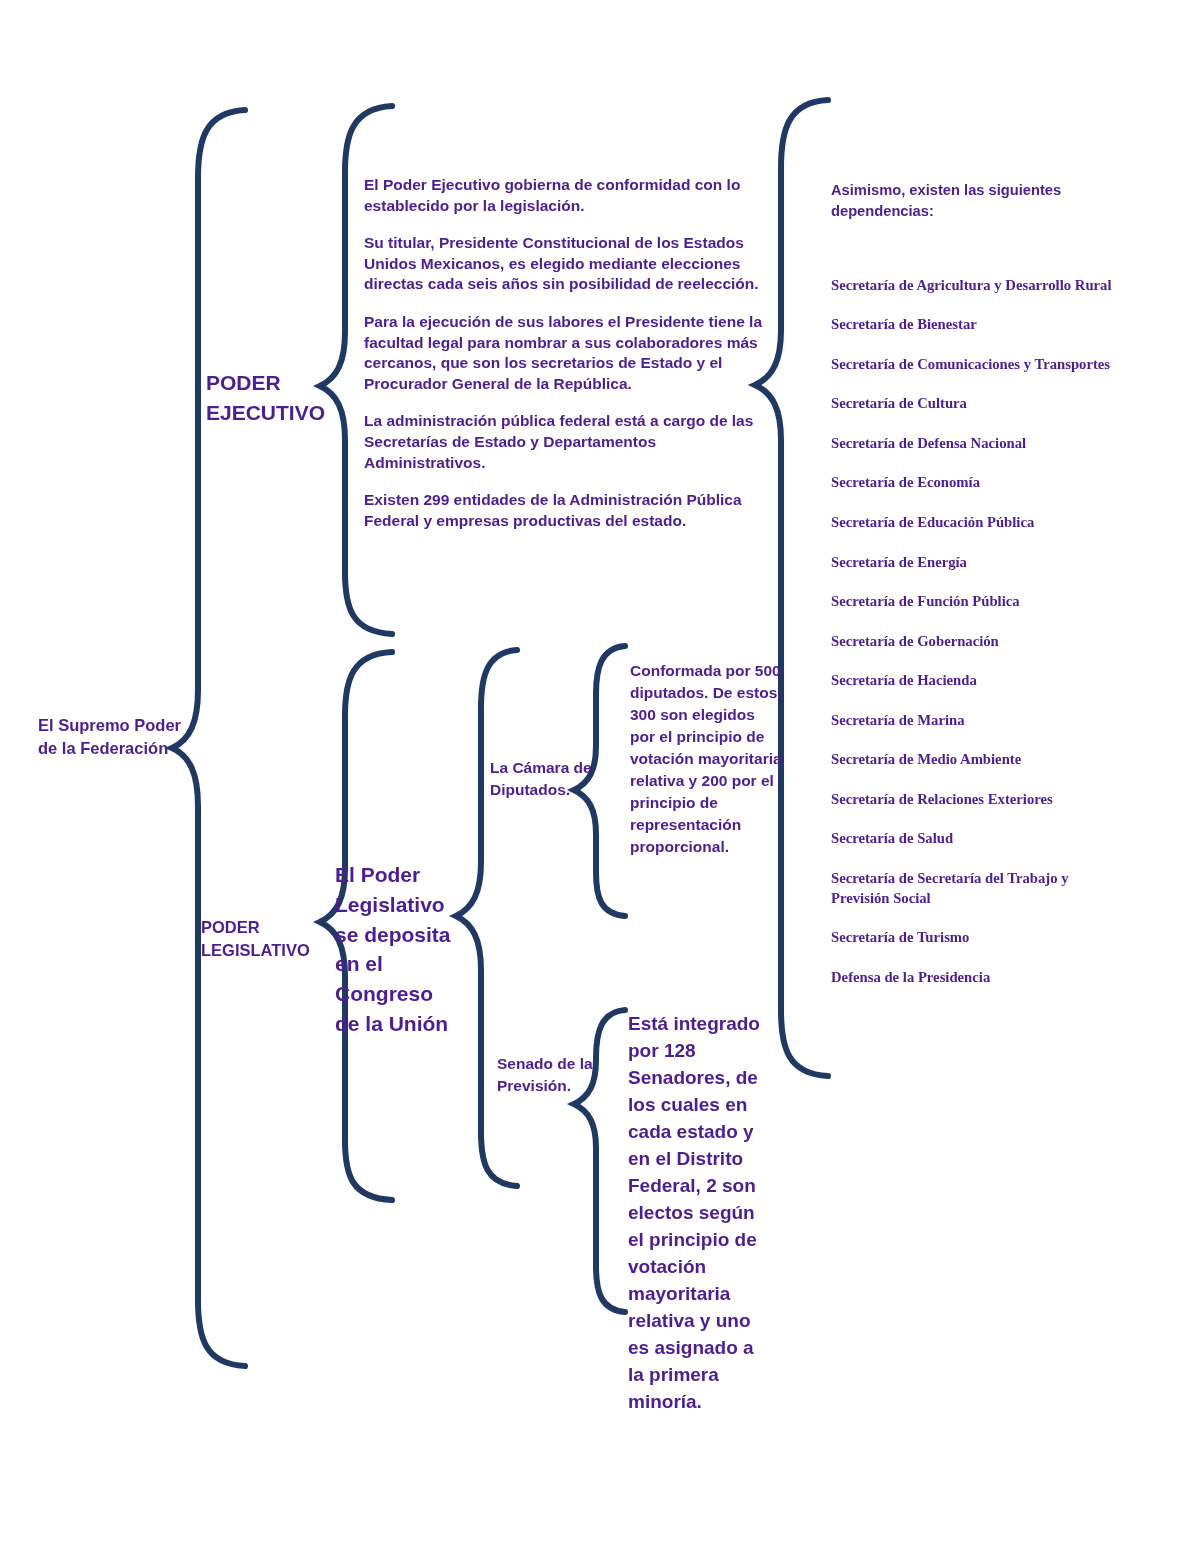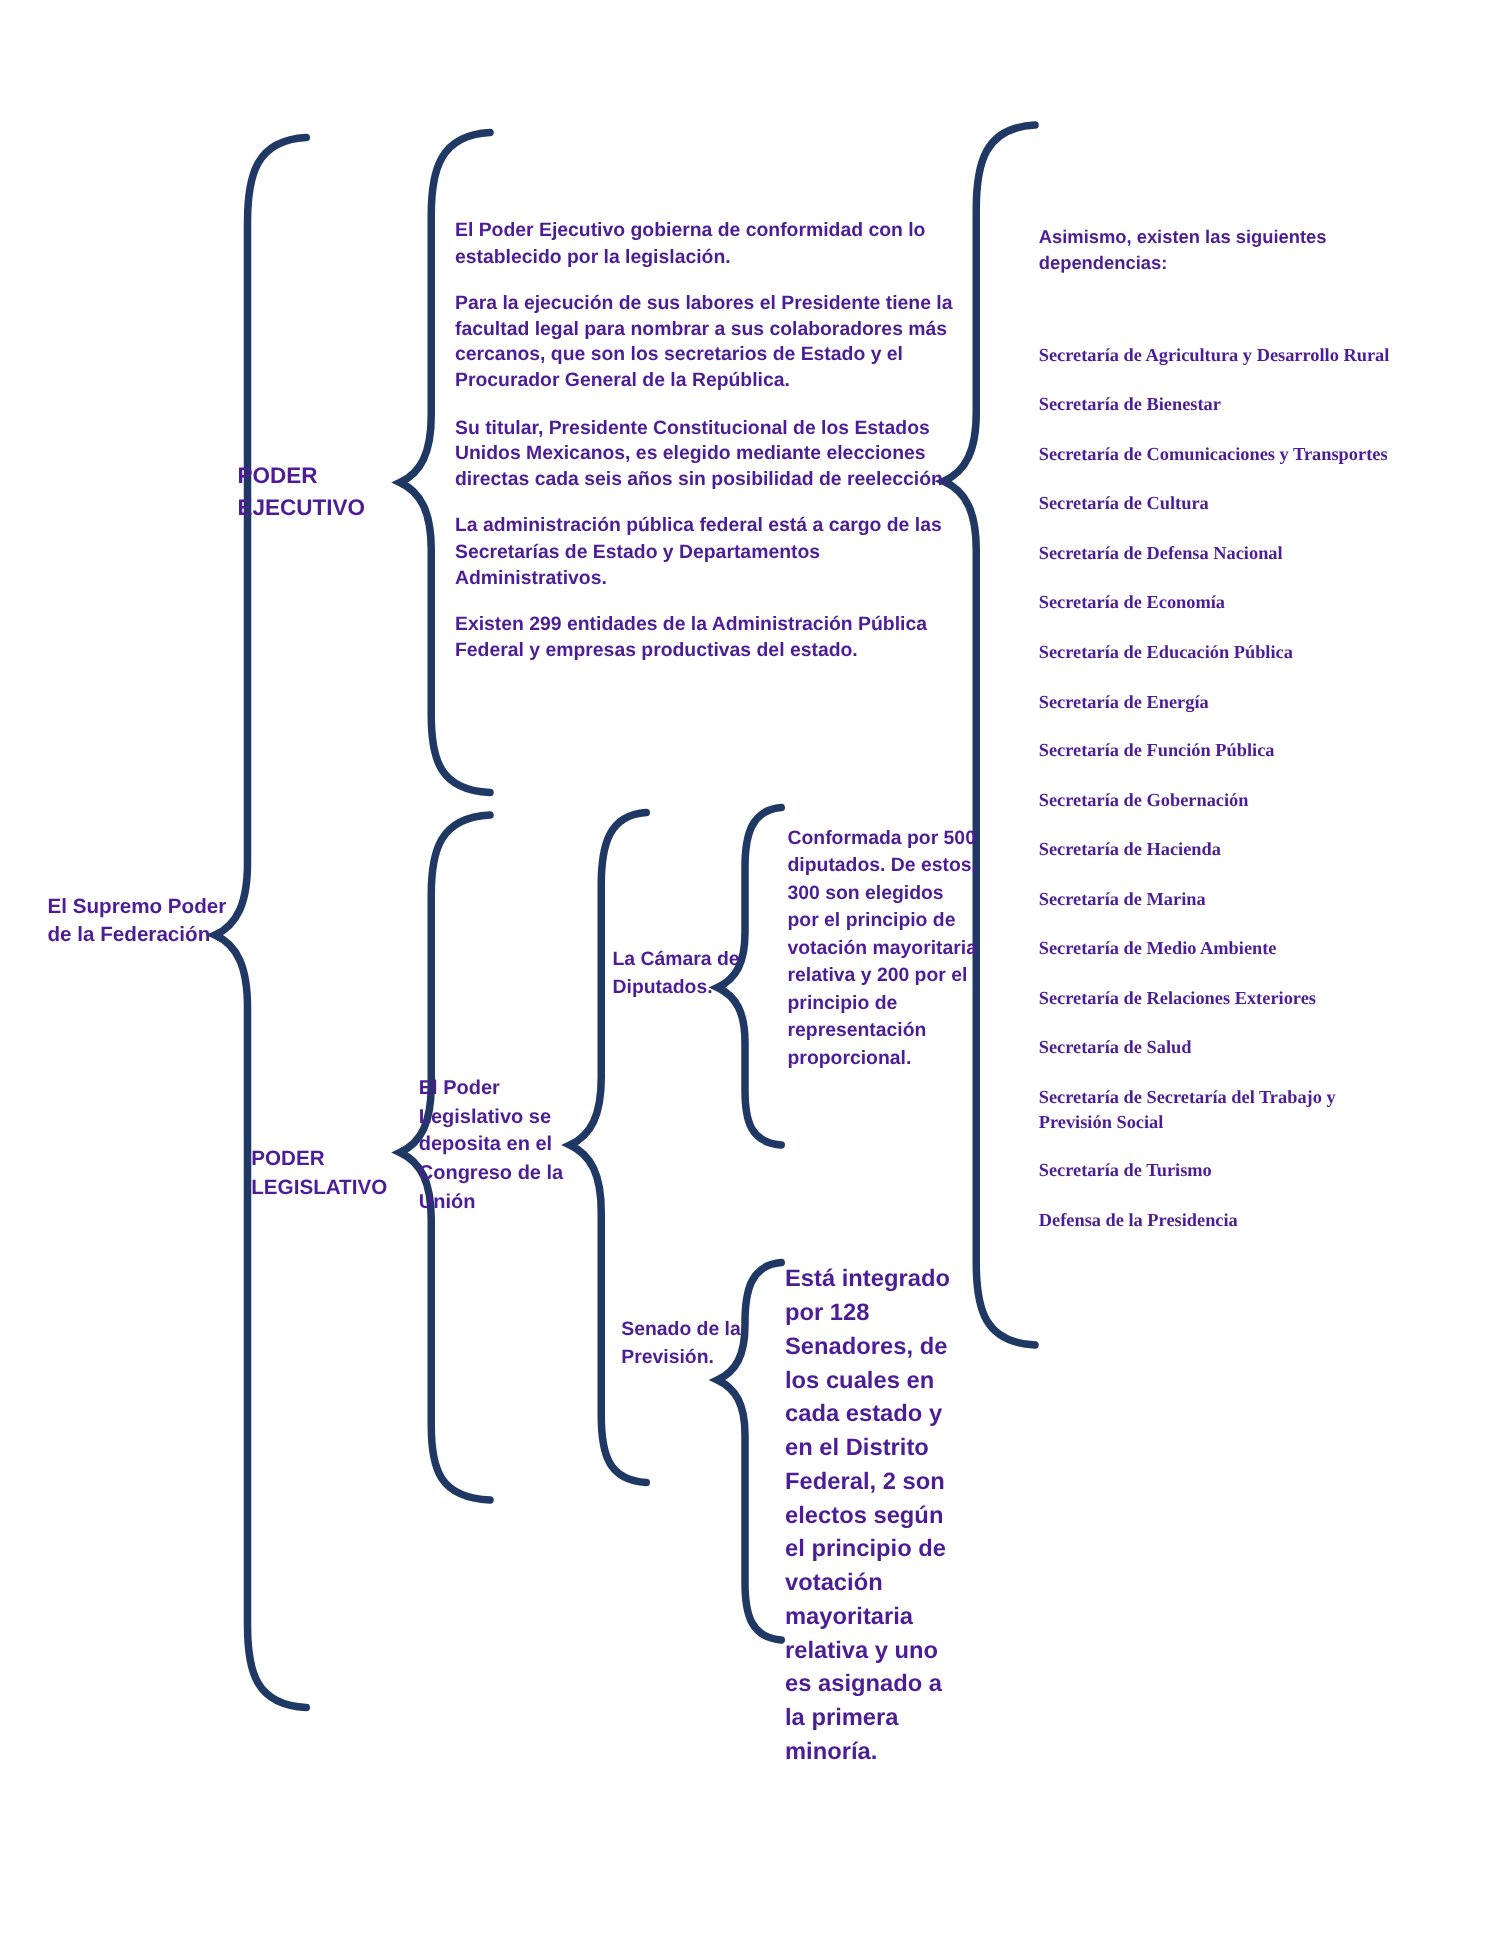--- a/index.html
+++ b/index.html
@@ -37,24 +37,24 @@
   #root-label {
     left: 38px;
     top: 714px;
     width: 150px;
     font-size: 16.5px;
     line-height: 1.42;
   }
 
   
   #poder-ejecutivo-label {
-    left: 190px;
+    left: 206px;
     top: 368px;
     width: 130px;
-    font-size: 18px;
+    font-size: 21px;
     line-height: 1.42;
   }
   #poder-legislativo-label {
     left: 201px;
     top: 916px;
     width: 145px;
     font-size: 16.5px;
     line-height: 1.42;
   }
 
@@ -86,21 +86,21 @@
     line-height: 1.33;
     font-family: Liberation Serif, serif;
   }
   #dependencias .dep:last-child { margin-bottom: 0; }
 
   
   #congreso-label {
     left: 335px;
     top: 860px;
     width: 128px;
-    font-size: 16px;
+    font-size: 21px;
     line-height: 1.42;
   }
   #camara-label {
     left: 490px;
     top: 757px;
     width: 120px;
     font-size: 15.5px;
     line-height: 1.42;
   }
   #camara-text {
@@ -192,22 +192,22 @@
   </svg>
 
   <div class="txt" id="root-label">El Supremo Poder de la Federación</div>
 
   <div class="txt" id="poder-ejecutivo-label">PODER EJECUTIVO</div>
 
   <div class="txt" id="poder-legislativo-label">PODER LEGISLATIVO</div>
 
   <div class="txt" id="ejecutivo-body">
     <p>El Poder Ejecutivo gobierna de conformidad con lo establecido por la legislación.</p>
+    <p>Su titular, Presidente Constitucional de los Estados Unidos Mexicanos, es elegido mediante elecciones directas cada seis años sin posibilidad de reelección.</p>
     <p>Para la ejecución de sus labores el Presidente tiene la facultad legal para nombrar a sus colaboradores más cercanos, que son los secretarios de Estado y el Procurador General de la República.</p>
-    <p>Su titular, Presidente Constitucional de los Estados Unidos Mexicanos, es elegido mediante elecciones directas cada seis años sin posibilidad de reelección.</p>
     <p>La administración pública federal está a cargo de las Secretarías de Estado y Departamentos Administrativos.</p>
     <p>Existen 299 entidades de la Administración Pública Federal y empresas productivas del estado.</p>
   </div>
 
   <div class="txt" id="dependencias">
     <p class="intro">Asimismo, existen las siguientes dependencias:</p>
     <p class="dep">Secretaría de Agricultura y Desarrollo Rural</p>
     <p class="dep">Secretaría de Bienestar</p>
     <p class="dep">Secretaría de Comunicaciones y Transportes</p>
     <p class="dep">Secretaría de Cultura</p>

